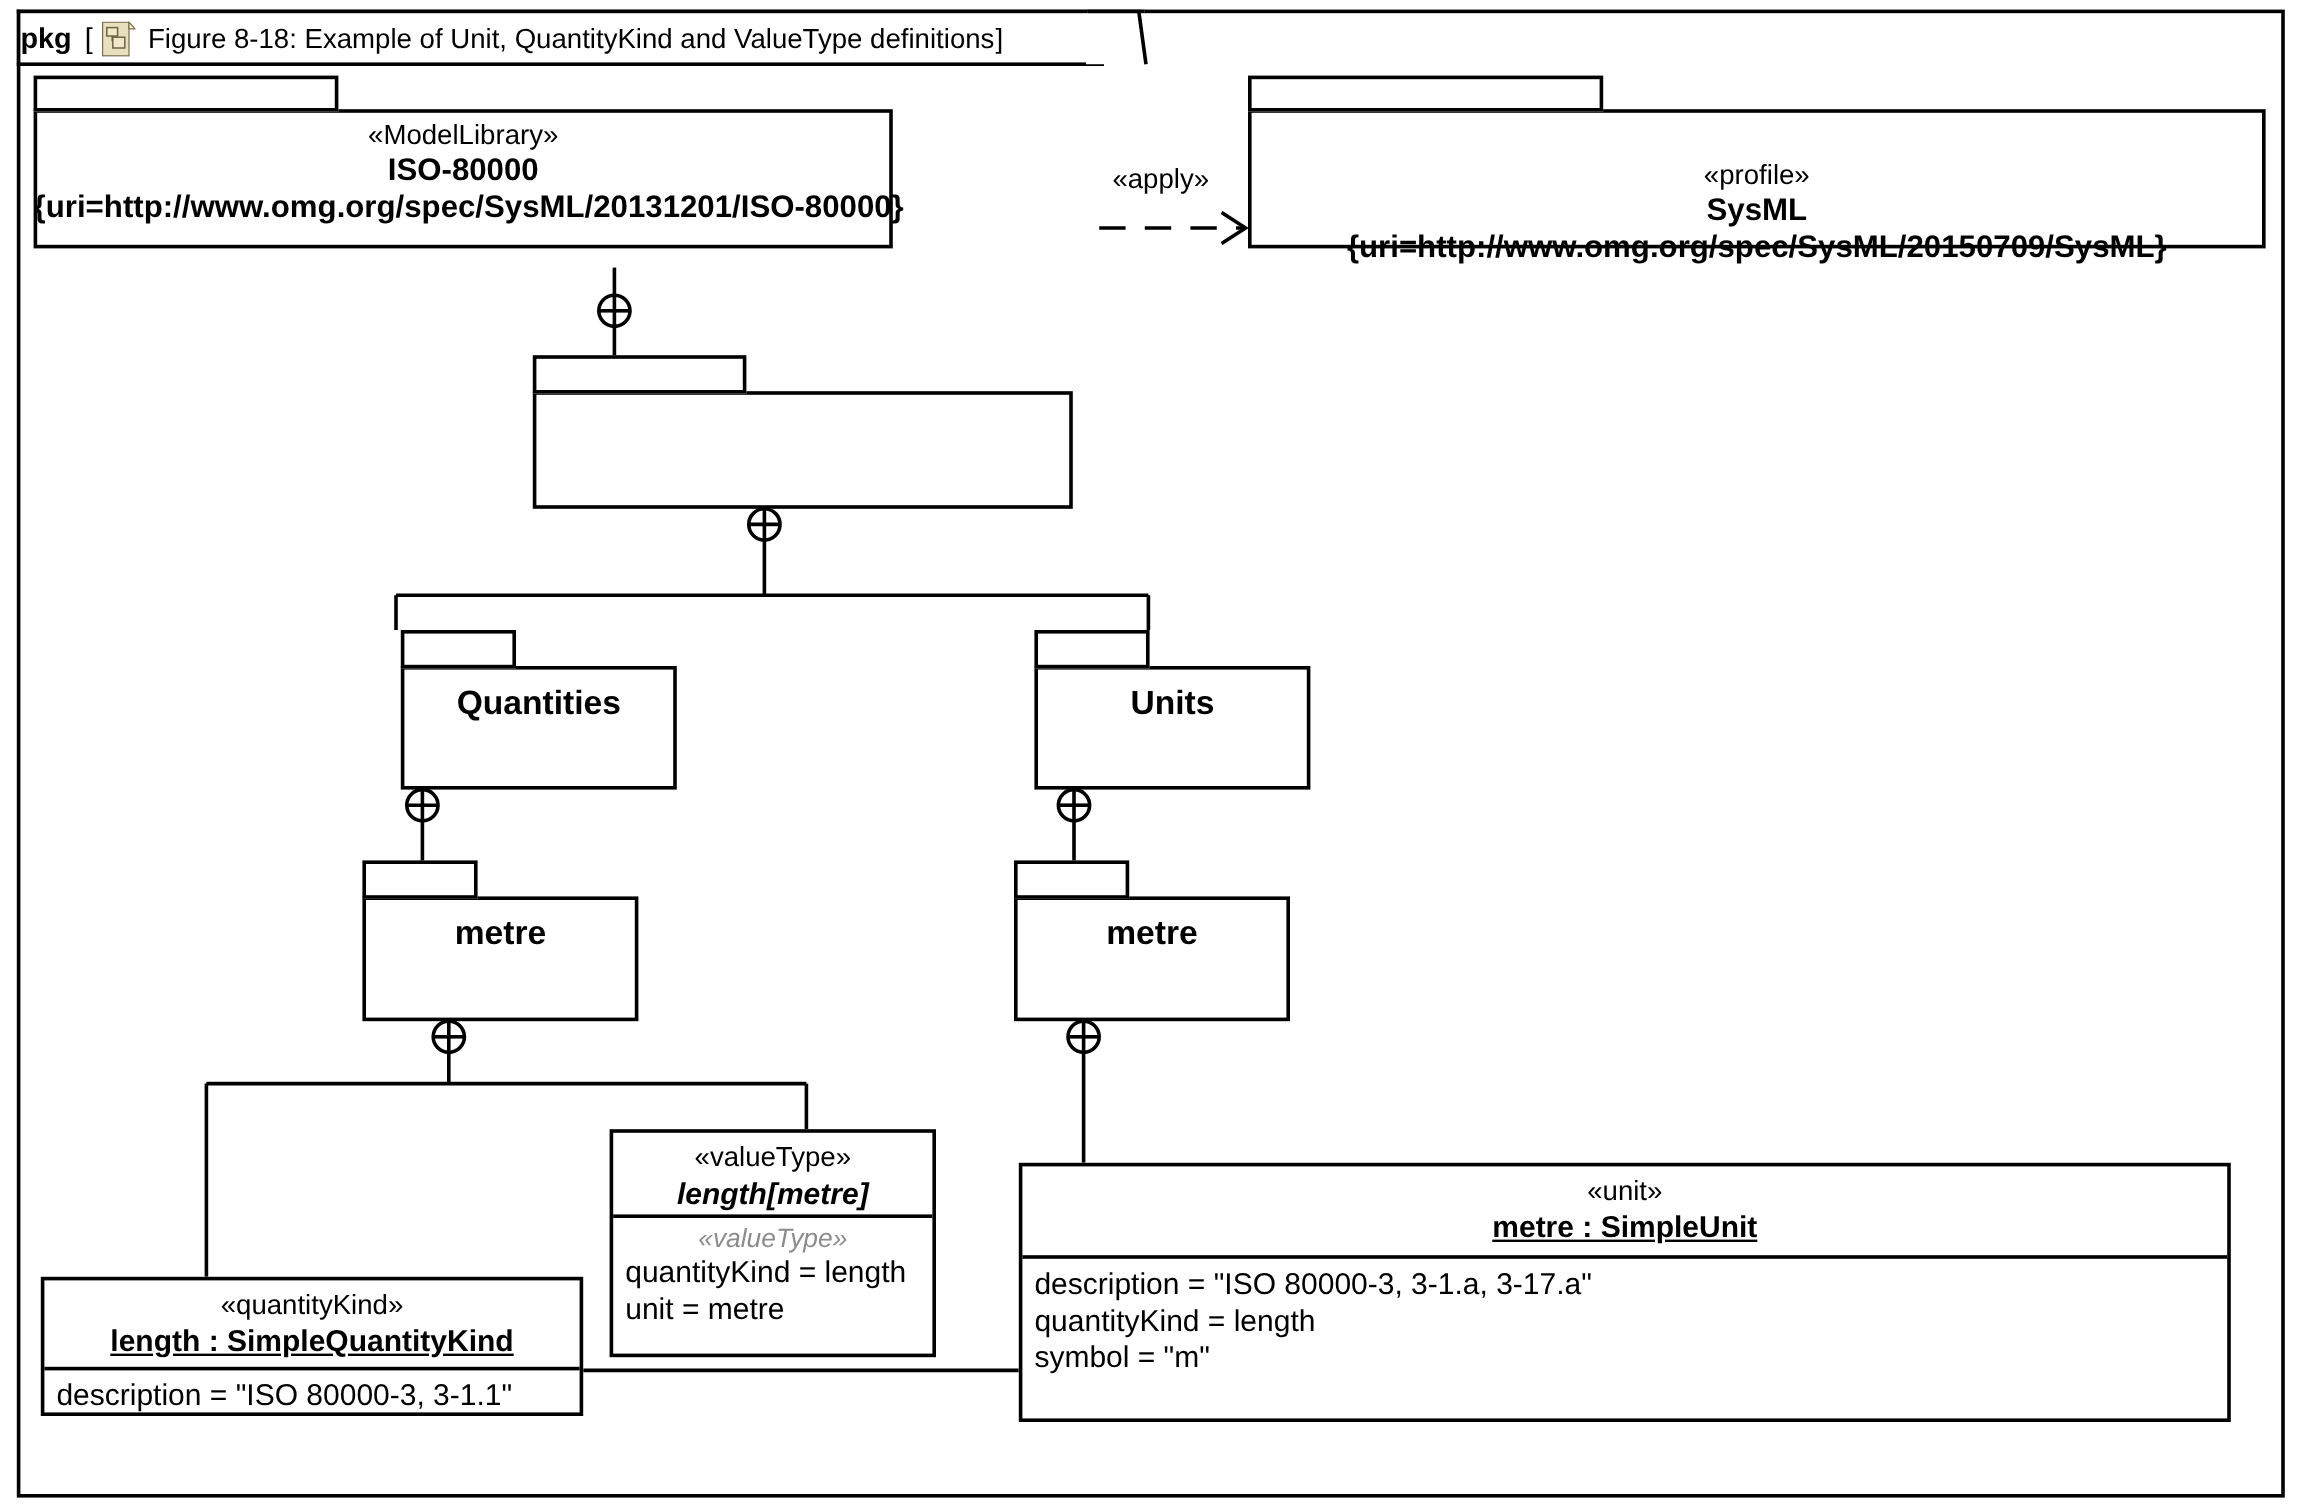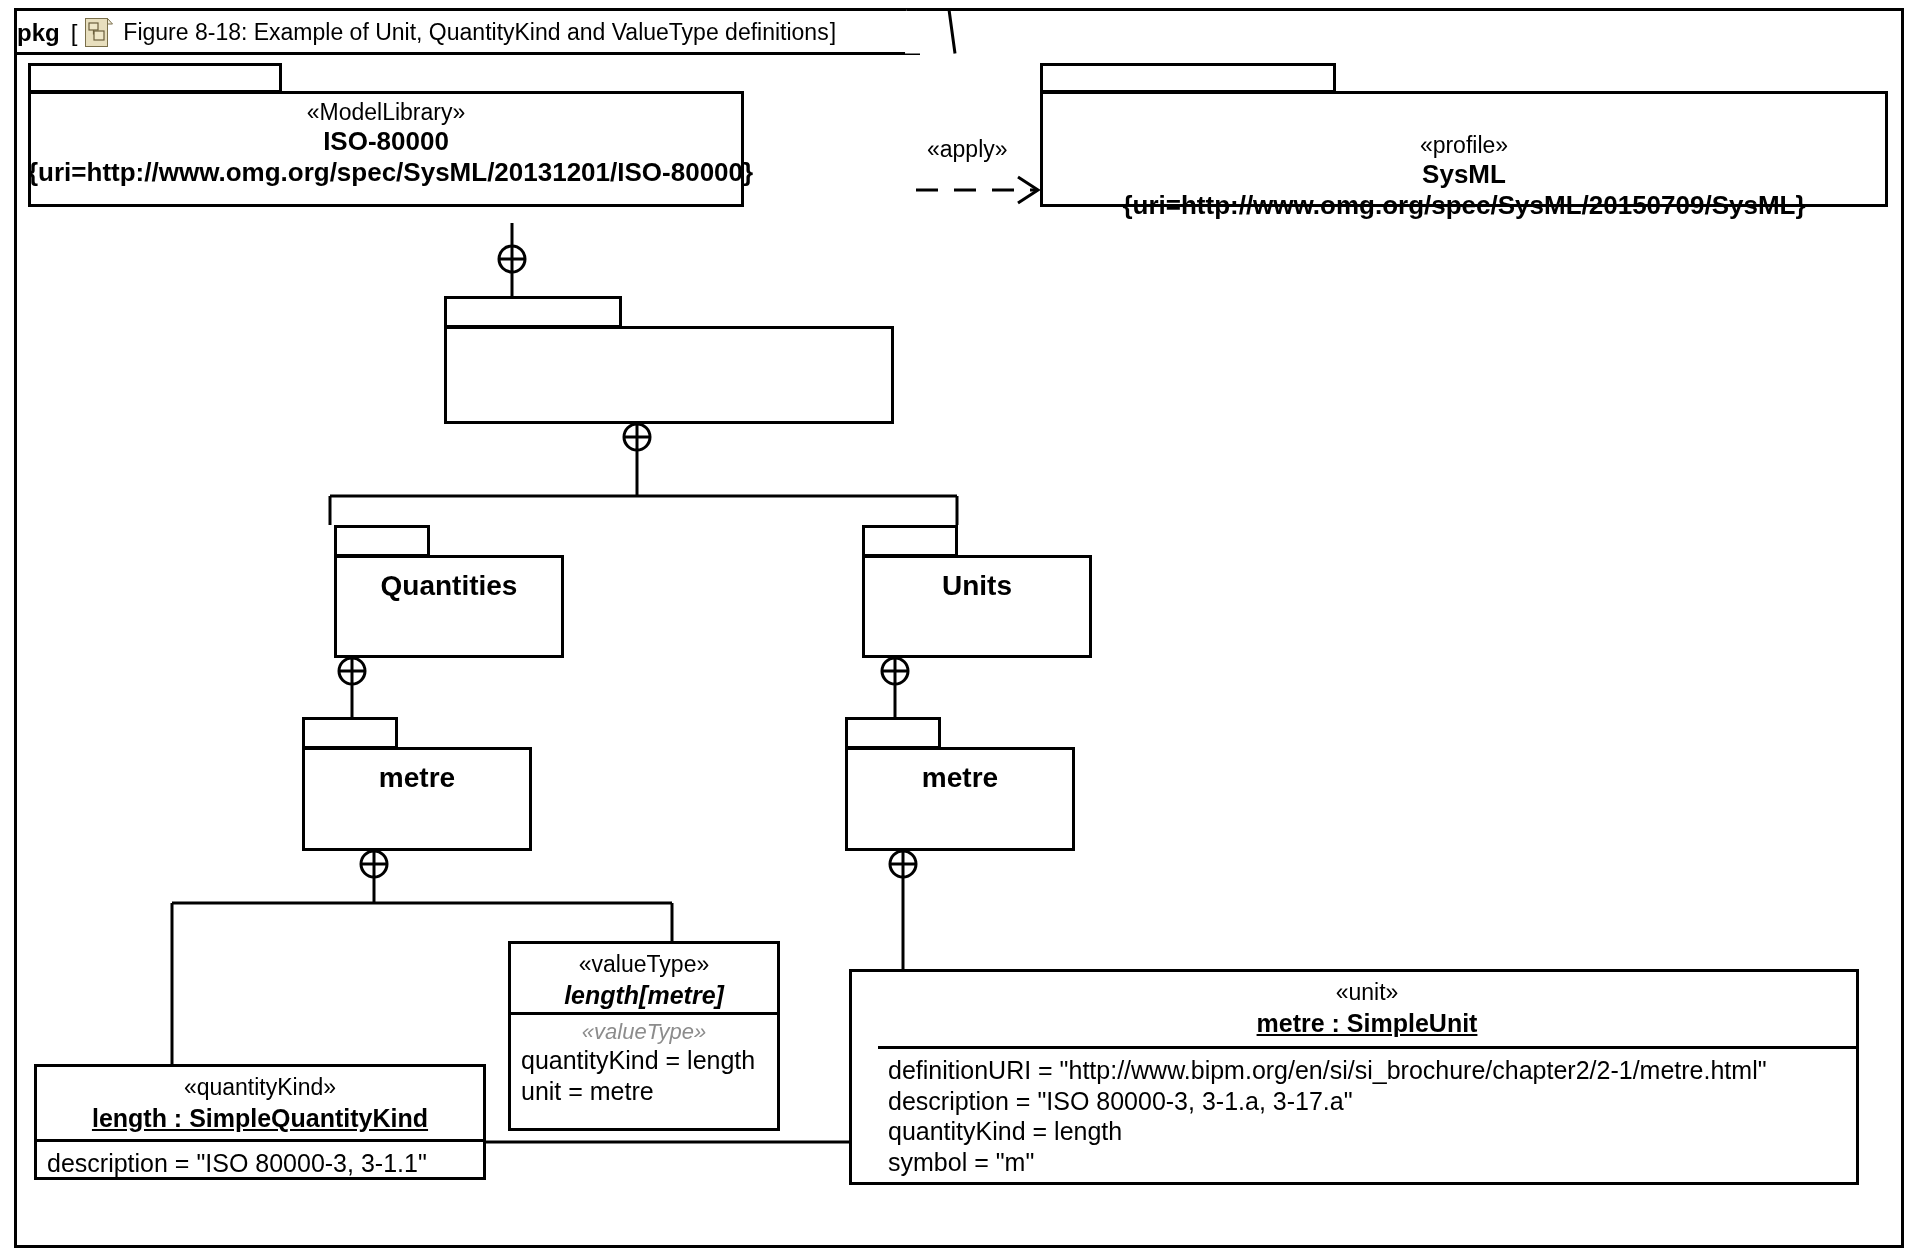--- a/index.html
+++ b/index.html
@@ -309,28 +309,27 @@
     <div class="cls-head" style="height:72px;">
       <div class="st">«quantityKind»</div>
       <div class="nm">length : SimpleQuantityKind</div>
     </div>
     <div class="cls-divider"></div>
     <div class="cls-body" style="padding-top:6px;">
       <div class="attr">description = "ISO 80000-3, 3-1.1"</div>
     </div>
   </div>
 
-  <div class="clsbox" style="left:849px; top:969px; width:1010px; height:216px;padding-left:26px;">
+  <div class="clsbox" style="left:849px; top:969px; width:1010px; height:216px;">
     <div class="cls-head" style="height:74px;">
       <div class="st">«unit»</div>
       <div class="nm">metre : SimpleUnit</div>
     </div>
     <div class="cls-divider"></div>
     <div class="cls-body" style="padding-top:6px;">
-      <div class="attr">definitionURI = "http://www.bipm.org/en/si/si_brochure/chapter2/2-1/metre.html"</div>
       <div class="attr">description = "ISO 80000-3, 3-1.a, 3-17.a"</div>
       <div class="attr">quantityKind = length</div>
       <div class="attr">symbol = "m"</div>
     </div>
   </div>
 
   <svg class="overlay" viewBox="0 0 1920 1259">
     <g stroke="#000" stroke-width="3" fill="none">
 
       <line x1="916" y1="190" x2="1036" y2="190" stroke-dasharray="22 16"></line>

